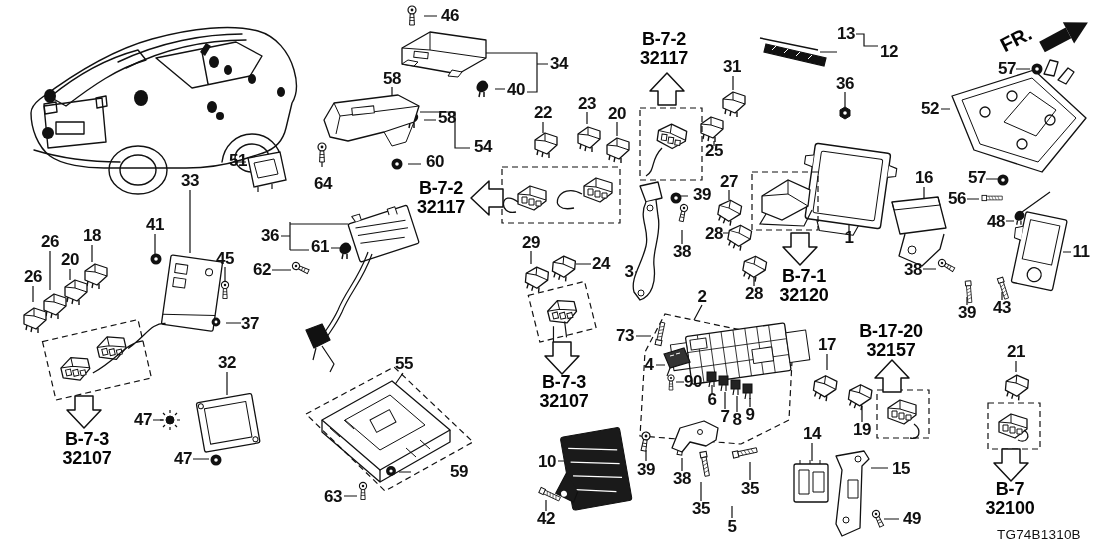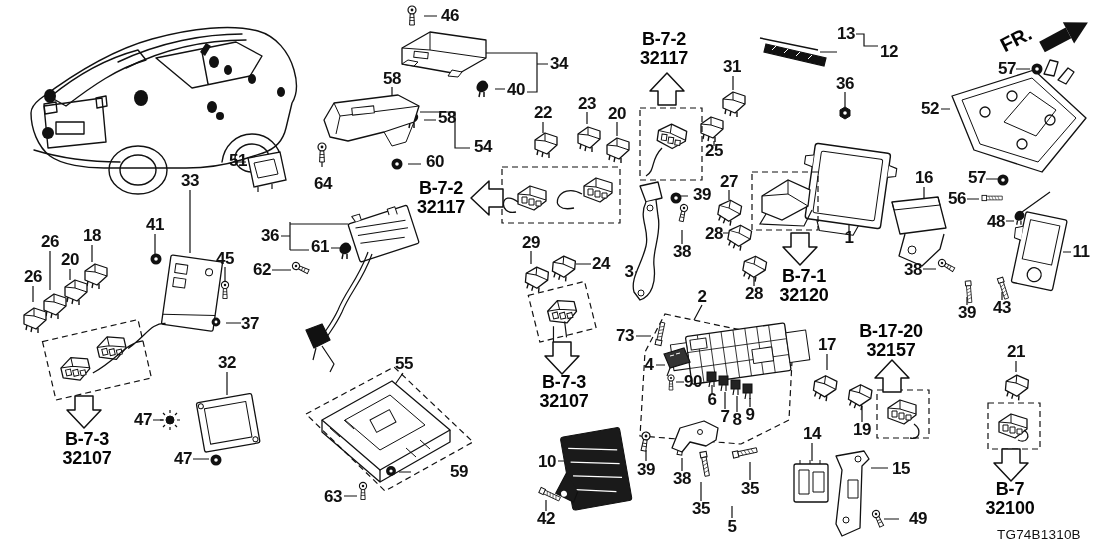--- a/index.html
+++ b/index.html
@@ -549,21 +549,21 @@
       <div class="callout" style="left: 649px; top: 365px;">4</div>
       <div class="callout" style="left: 693px; top: 382px;">90</div>
       <div class="callout" style="left: 712px; top: 400px;">6</div>
       <div class="callout" style="left: 725px; top: 417px;">7</div>
       <div class="callout" style="left: 737px; top: 420px;">8</div>
       <div class="callout" style="left: 750px; top: 415px;">9</div>
       <div class="callout" style="left: 827px; top: 345px;">17</div>
       <div class="callout" style="left: 862px; top: 430px;">19</div>
       <div class="callout" style="left: 812px; top: 434px;">14</div>
       <div class="callout" style="left: 901px; top: 469px;">15</div>
-      <div class="callout" style="left: 912px; top: 519px; margin-left: 6px;">49</div>
+      <div class="callout" style="left: 912px; top: 519px;">49</div>
       <div class="callout" style="left: 547px; top: 462px;">10</div>
       <div class="callout" style="left: 546px; top: 519px;">42</div>
       <div class="callout" style="left: 646px; top: 470px;">39</div>
       <div class="callout" style="left: 682px; top: 479px;">38</div>
       <div class="callout" style="left: 701px; top: 509px;">35</div>
       <div class="callout" style="left: 750px; top: 489px;">35</div>
       <div class="callout" style="left: 732px; top: 527px;">5</div>
       <div class="callout" style="left: 1016px; top: 352px;">21</div>
     </div>
 <div id="ref-layer">

